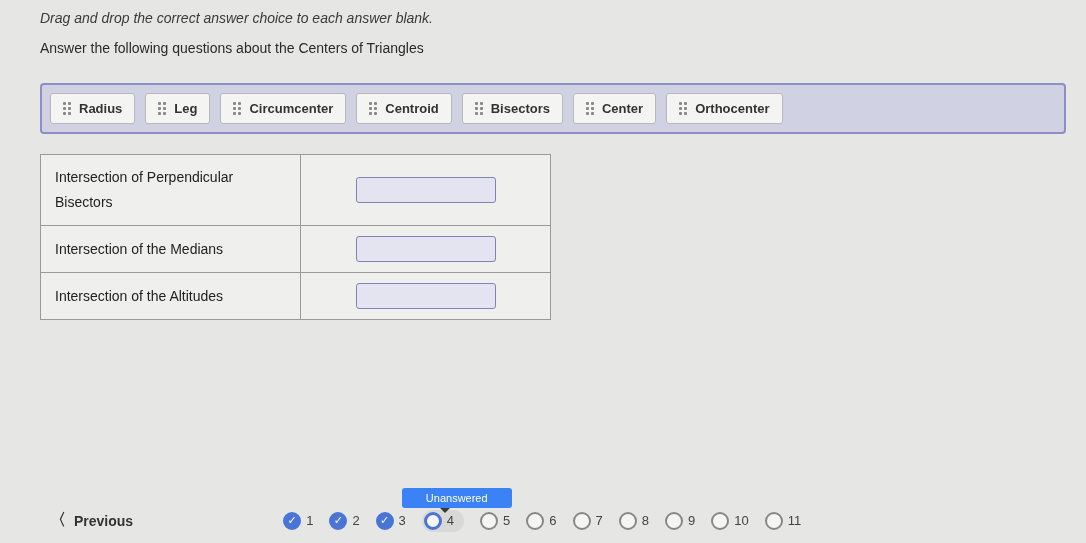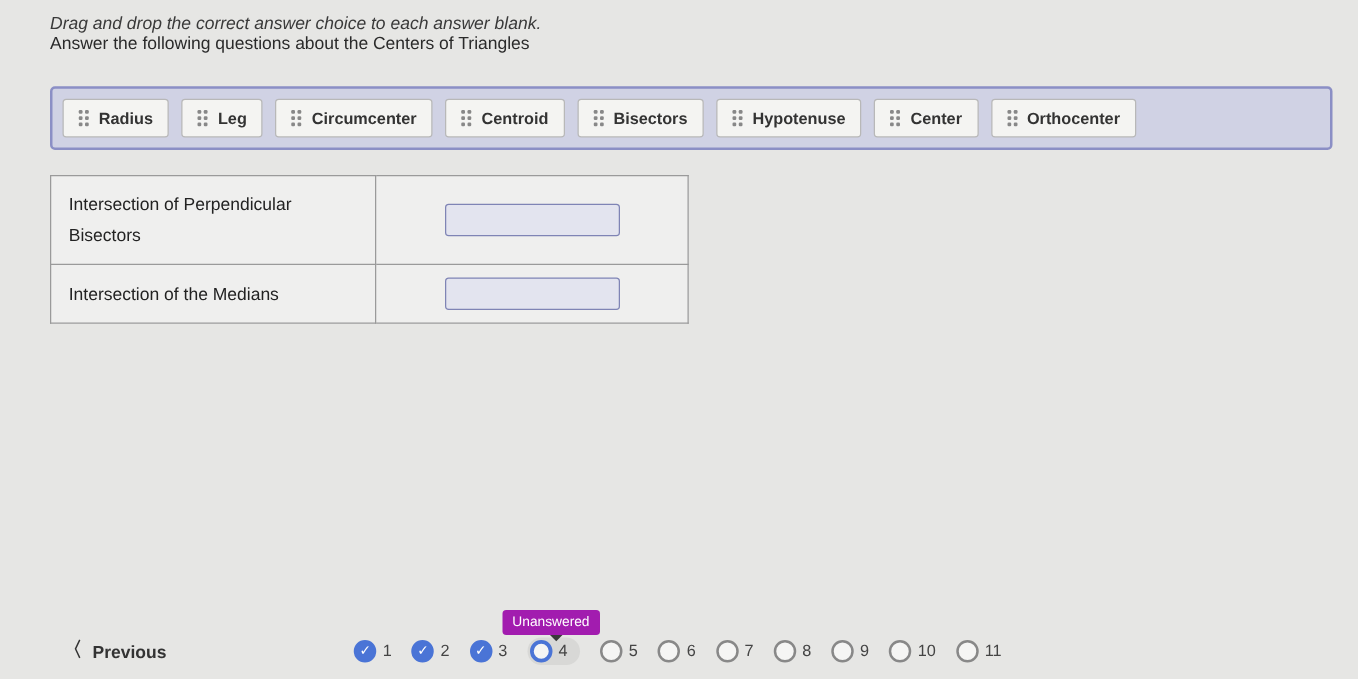--- a/index.html
+++ b/index.html
@@ -5,21 +5,21 @@
   * { box-sizing: border-box; margin: 0; padding: 0; }
   body {
     font-family: Arial, Helvetica, sans-serif;
     background: #e6e6e4;
     width: 1086px;
     height: 543px;
     overflow: hidden;
     padding: 10px 20px 0 40px;
     color: #222;
   }
-  .instr { font-style: italic; font-size: 14px; color: #3a3a3a; }
+  .instr { font-style: italic; font-size: 14px; color: #3a3a3a; margin-bottom: 14px; }
   .subinstr { font-size: 14px; color: #2a2a2a; margin-bottom: 16px; }
 
   .choice-bar {
     border: 2px solid #8b8fc5;
     background: #d0d2e4;
     border-radius: 4px;
     padding: 8px 8px;
     display: flex;
     gap: 10px;
     align-items: center;
@@ -85,22 +85,22 @@
     width:18px; height:18px; border-radius:50%;
     border: 2px solid #888; background:#f5f5f4;
     display:flex; align-items:center; justify-content:center;
   }
   .circ.done { background:#4a74d6; border-color:#4a74d6; color:#fff; }
   .circ.done::after { content:"✓"; font-size:11px; color:#fff; }
   .circ.current { border-color:#4a74d6; border-width:3px; }
   .qitem.current-wrap { background:#d8d8d6; border-radius:14px; padding:2px 10px 2px 2px; }
   .tooltip {
     position:absolute; bottom: 24px; left: -20px;
-    background:#a21caf; color:#fff; font-size:11px;
-    padding:4px 8px; border-radius:3px; white-space:nowrap;
+    background:#3b82f6; color:#fff; font-size:11px;
+    padding:4px 24px; border-radius:3px; white-space:nowrap;
   }
   .tooltip::after {
     content:""; position:absolute; bottom:-5px; left:38px;
     border:5px solid transparent; border-top-color:#3a3a3a; border-bottom:none;
   }
 </style>
 </head>
 <body>
 
 <div class="instr">Drag and drop the correct answer choice to each answer blank.</div>
@@ -154,31 +154,20 @@
   <div class="choice">
       <span class="grip">
         <span></span>
         <span></span>
         <span></span>
         <span></span>
         <span></span>
         <span></span>
       </span>
       <span>Bisectors</span>
-    </div>
-  <div class="choice">
-      <span class="grip">
-        <span></span>
-        <span></span>
-        <span></span>
-        <span></span>
-        <span></span>
-        <span></span>
-      </span>
-      <span>Hypotenuse</span>
     </div>
   <div class="choice">
       <span class="grip">
         <span></span>
         <span></span>
         <span></span>
         <span></span>
         <span></span>
         <span></span>
       </span>
@@ -204,20 +193,26 @@
     <td class="dropcell">
           <div class="dropslot"></div>
         </td>
   </tr>
   <tr>
     <td class="labelcell">Intersection of the Medians</td>
     <td class="dropcell">
           <div class="dropslot"></div>
         </td>
   </tr>
+  <tr>
+    <td class="labelcell">Intersection of the Altitudes</td>
+    <td class="dropcell">
+          <div class="dropslot"></div>
+        </td>
+  </tr>
 </tbody>
   </table>
 
 <div class="navbar">
   <div class="prev">
     <span class="ch">〈</span>
     <span>Previous</span>
   </div>
   <div class="qnav">
     <div class="qitem">

